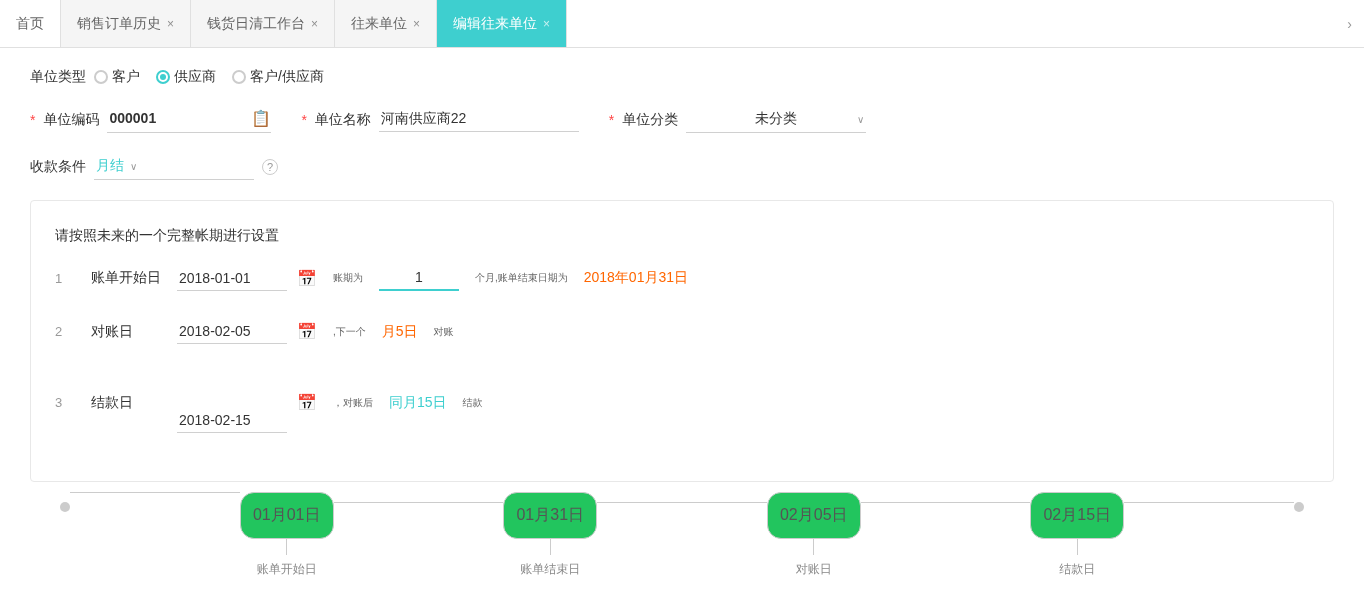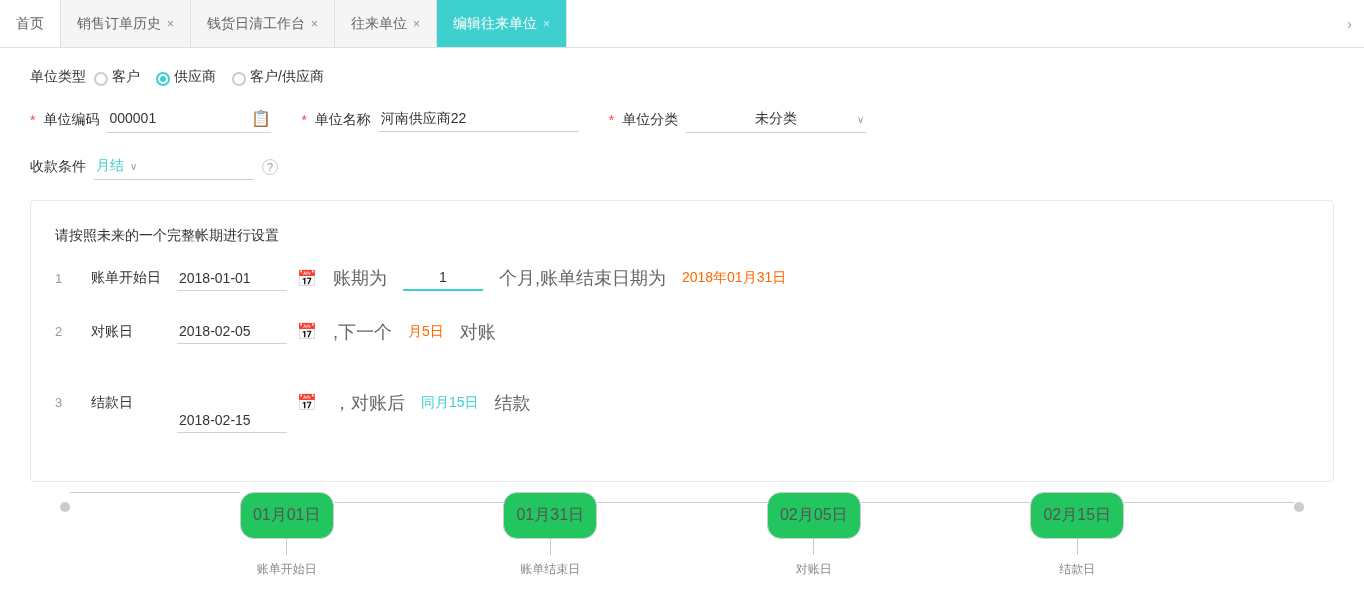--- a/index.html
+++ b/index.html
@@ -72,21 +72,21 @@
     .required-star {
       color: #f44;
     }
     .radio-group {
       display: flex;
       align-items: center;
       gap: 16px;
     }
     .radio-item {
       display: flex;
-      align-items: flex-end;
+      align-items: center;
       gap: 4px;
       cursor: pointer;
     }
     .radio-circle {
       width: 14px;
       height: 14px;
       border-radius: 50%;
       border: 2px solid #ccc;
       display: inline-block;
       position: relative;
@@ -225,21 +225,21 @@
       outline: none;
       width: 80px;
       padding: 4px 2px;
       font-size: 14px;
       color: #333;
       background: transparent;
       text-align: center;
     }
     .hint-text {
       color: #666;
-      font-size: 18px;
+      font-size: 10px;
     }
     .highlight-orange {
       color: #ff6600;
       font-weight: 500;
     }
     .highlight-teal {
       color: #3ecfcf;
       font-weight: 500;
     }
 
@@ -335,21 +335,21 @@
         </label>
       </div>
     </div>
   </div>
 
   <div class="form-row">
     <div class="form-group">
       <span class="required-star">*</span>
       <span class="form-label">单位编码</span>
       <div class="input-with-icon">
-        <input type="text" class="input-field" style="width: 140px;" value="000001">
+        <input type="text" class="input-field" style="width: 140px; font-weight: bold;" value="000001">
         <span class="calendar-icon">📋</span>
       </div>
     </div>
     <div class="form-group">
       <span class="required-star">*</span>
       <span class="form-label">单位名称</span>
       <input type="text" class="input-field" style="width: 200px;" value="河南供应商22">
     </div>
     <div class="form-group unit-classify">
       <span class="required-star">*</span>

